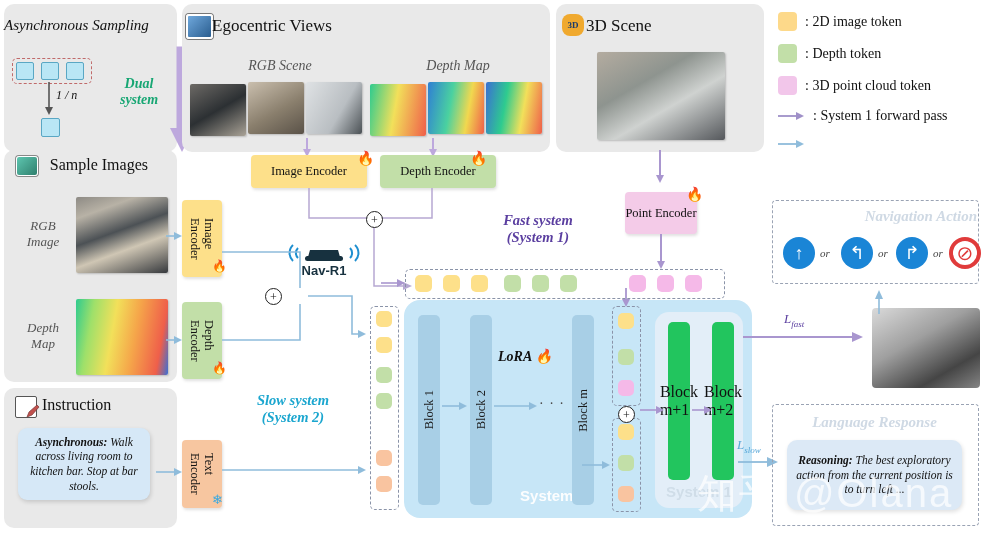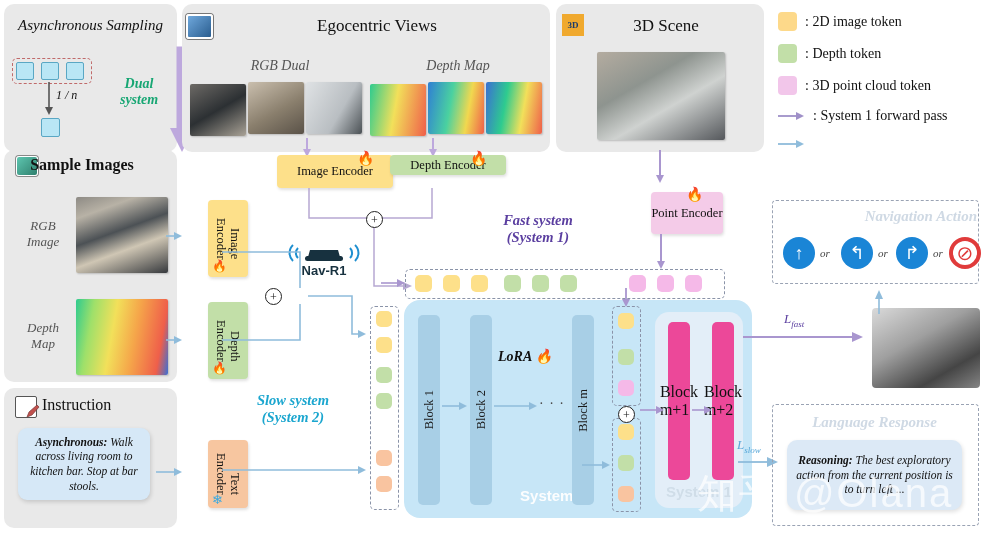--- a/index.html
+++ b/index.html
@@ -1,38 +1,38 @@
 <!DOCTYPE html>
 <html><head>
 <meta charset="utf-8">
 <style>
   html,body{margin:0;padding:0;background:#fff;}
   body{width:997px;height:533px;position:relative;overflow:hidden;
        font-family:"Liberation Serif",serif;color:#111;}
   .abs{position:absolute;}
   .panel{background:#e9e9e9;border-radius:10px;}
-  .ttl{font-family:"Liberation Serif",serif;font-size:16px;color:#111;text-align:center;}
+  .ttl{font-family:"Liberation Serif",serif;font-size:16px;color:#111;}
   .ttl-it{font-style:italic;}
   .sub-it{font-style:italic;color:#555;font-size:13px;text-align:center;}
   .enc{border-radius:4px;display:flex;align-items:center;justify-content:center;
-       font-size:12.5px;text-align:right;line-height:1.15;box-shadow:1px 2px 3px rgba(0,0,0,.12);margin-left:26px;}
+       font-size:12.5px;text-align:left;line-height:1.15;box-shadow:1px 2px 3px rgba(0,0,0,.12);}
   .enc-y{background:#fde08a;}
   .enc-g{background:#c2dfa8;}
   .enc-o{background:#f7c6a0;}
   .enc-p{background:#f4cbe8;}
   .vert{writing-mode:vertical-rl;text-orientation:mixed;}
   .tok{border-radius:5px;}
   .tok-y{background:#fde08a;}
   .tok-g{background:#c2dfa8;}
   .tok-p{background:#f5b9e8;}
   .tok-o{background:#f9c4a0;}
   .dash{border:1.5px dashed #8a93a8;border-radius:5px;}
   .sys-box{background:#c7e6f7;border-radius:16px;}
   .blk{background:#a8cfe6;border-radius:5px;display:flex;align-items:center;justify-content:center;}
-  .blk-p{background:#ec4899;border-radius:5px;display:flex;align-items:center;justify-content:center;}
+  .blk-p{background:#22c55e;border-radius:5px;display:flex;align-items:center;justify-content:center;}
   .blk span{writing-mode:vertical-rl;text-orientation:mixed;font-size:12.5px;color:#1a1a1a;transform:rotate(180deg);}
   .sys1-box{background:#e3eef8;border-radius:14px;}
   .wm{font-size:15px;font-weight:bold;color:#fff;opacity:.95;}
   .badge{border-radius:4px;}
   .it-b{font-style:italic;font-weight:bold;}
   .plus{width:15px;height:15px;border:1.6px solid #222;border-radius:50%;background:#fff;
         display:flex;align-items:center;justify-content:center;font-size:12px;line-height:1;color:#111;}
   svg{display:block;overflow:visible;}
   .imgph{border-radius:2px;background-size:cover;box-shadow:1px 1px 2px rgba(0,0,0,.2);}
   .navicon{border-radius:50%;display:flex;align-items:center;justify-content:center;color:#fff;}
@@ -61,21 +61,21 @@
   <path d="M108 8 L96 8 L96 86" stroke="#bda8dd" stroke-width="11" fill="none"></path>
   <polygon points="96,108 84,84 108,84" fill="#bda8dd"></polygon>
 </svg>
 <div class="abs" style="left:104px;top:76px;width:70px;text-align:center;color:#17a673;font-style:italic;font-weight:bold;font-size:14px;line-height:1.15;">
   <div>Dual</div>
   <div>system</div>
 </div>
 
 <div class="abs panel" style="left:4px;top:150px;width:173px;height:232px;"></div>
 <div class="abs" style="left:16px;top:156px;width:20px;height:18px;background:linear-gradient(135deg,#5ec6b0,#2f7f6d);border:1.5px solid #fff;border-radius:3px;box-shadow:0 0 0 1px #888;"></div>
-<div class="abs ttl" style="left:22px;top:156px;width:120px;text-align:center;font-weight:bold;">Sample Images</div>
+<div class="abs ttl" style="left:28px;top:156px;width:120px;text-align:right;">Sample Images</div>
 <div class="abs sub-it" style="left:14px;top:218px;width:58px;line-height:1.2;">
   <div>RGB</div>
   <div>Image</div>
 </div>
 <div class="abs imgph" style="left:76px;top:197px;width:92px;height:76px;background:linear-gradient(160deg,#8d8a84 0%,#b8b2a6 20%,#4c5155 45%,#cfc6b4 65%,#36393d 100%);"></div>
 <div class="abs sub-it" style="left:14px;top:320px;width:58px;line-height:1.2;">
   <div>Depth</div>
   <div>Map</div>
 </div>
 <div class="abs imgph" style="left:76px;top:299px;width:92px;height:76px;background:linear-gradient(100deg,#2ecb8f 0%,#9ee06a 18%,#f2e05a 40%,#f5a64a 62%,#ef5f4a 88%,#3b6fd4 100%);"></div>
@@ -89,55 +89,55 @@
 <div class="abs" style="left:18px;top:428px;width:132px;height:72px;background:#d6e8f7;border-radius:9px;box-shadow:1px 2px 4px rgba(0,0,0,.15);
             display:flex;align-items:center;justify-content:center;padding:0 7px;box-sizing:border-box;">
   <div style="font-size:11.5px;font-style:italic;text-align:center;line-height:1.28;">
     <span class="it-b">Asynchronous:</span><span> Walk across living room to kitchen bar. Stop at bar stools.</span>
   </div>
 </div>
 
 <div class="abs panel" style="left:182px;top:4px;width:368px;height:148px;"></div>
 <div class="abs" style="left:186px;top:14px;width:23px;height:21px;background:linear-gradient(135deg,#6fa8dc,#2a5d8f);border:2px solid #fff;border-radius:3px;box-shadow:0 0 0 1px #777;"></div>
 <div class="abs ttl" style="left:212px;top:16px;width:330px;font-size:17px;">Egocentric Views</div>
-<div class="abs sub-it" style="left:200px;top:58px;width:160px;font-size:14px;">RGB Dual</div>
+<div class="abs sub-it" style="left:200px;top:58px;width:160px;font-size:14px;">RGB Scene</div>
 <div class="abs sub-it" style="left:378px;top:58px;width:160px;font-size:14px;">Depth Map</div>
 
 <div class="abs imgph" style="left:190px;top:84px;width:56px;height:52px;background:linear-gradient(150deg,#6d6a66,#2c3033 50%,#a9a296);"></div>
 <div class="abs imgph" style="left:248px;top:82px;width:56px;height:52px;background:linear-gradient(150deg,#cabfae,#8a7f6d 55%,#5a5248);"></div>
 <div class="abs imgph" style="left:306px;top:82px;width:56px;height:52px;background:linear-gradient(120deg,#dfe2e4,#b9bec2 60%,#4b5155);"></div>
 
 <div class="abs imgph" style="left:370px;top:84px;width:56px;height:52px;background:linear-gradient(100deg,#2ecb8f,#f2e05a 45%,#ef5f4a);"></div>
 <div class="abs imgph" style="left:428px;top:82px;width:56px;height:52px;background:linear-gradient(100deg,#2f7fd4,#4ad1a0 40%,#f1d84f 70%,#ef5f4a);"></div>
 <div class="abs imgph" style="left:486px;top:82px;width:56px;height:52px;background:linear-gradient(100deg,#3b6fd4,#2ecb8f 35%,#f2e05a 65%,#ef5f4a);"></div>
 
 <svg class="abs" style="left:300px;top:138px;" width="14" height="20">
   <line x1="7" y1="0" x2="7" y2="12" stroke="#bda8dd" stroke-width="2"></line>
     <polygon points="7,19 3,11 11,11" fill="#bda8dd"></polygon>
 </svg>
 <svg class="abs" style="left:426px;top:138px;" width="14" height="20">
   <line x1="7" y1="0" x2="7" y2="12" stroke="#bda8dd" stroke-width="2"></line>
     <polygon points="7,19 3,11 11,11" fill="#bda8dd"></polygon>
 </svg>
 
 <div class="abs panel" style="left:556px;top:4px;width:208px;height:148px;"></div>
-<div class="abs" style="left:562px;top:14px;width:22px;height:22px;background:#f0a92e;border-radius:0;color:#1a3a6b;font-size:9px;font-weight:bold;
+<div class="abs" style="left:562px;top:14px;width:22px;height:22px;background:#f0a92e;border-radius:8px;color:#1a3a6b;font-size:9px;font-weight:bold;
             display:flex;align-items:center;justify-content:center;">3D</div>
 <div class="abs ttl" style="left:586px;top:16px;width:160px;font-size:17px;">3D Scene</div>
 <div class="abs imgph" style="left:597px;top:52px;width:128px;height:88px;background:linear-gradient(150deg,#b4aca0,#8e948f 35%,#cfd2d0 60%,#55585c);"></div>
 <svg class="abs" style="left:653px;top:150px;" width="14" height="34">
   <line x1="7" y1="0" x2="7" y2="26" stroke="#a996cf" stroke-width="2"></line>
     <polygon points="7,33 3,25 11,25" fill="#a996cf"></polygon>
 </svg>
 
 <div class="abs enc enc-y" style="left:251px;top:155px;width:116px;height:33px;">
     <span>Image Encoder</span>
   </div>
 <div class="abs" style="left:357px;top:150px;font-size:14px;">🔥</div>
-<div class="abs enc enc-g" style="left:364px;top:155px;width:116px;height:20px;">
+<div class="abs enc enc-g" style="left:380px;top:155px;width:116px;height:33px;">
     <span>Depth Encoder</span>
   </div>
 <div class="abs" style="left:470px;top:150px;font-size:14px;">🔥</div>
 
 <svg class="abs" style="left:300px;top:188px;" width="200" height="110">
   <path d="M9 0 L9 30 L69 30" stroke="#b6a8d2" stroke-width="1.5" fill="none"></path>
   <path d="M132 0 L132 30 L80 30" stroke="#b6a8d2" stroke-width="1.5" fill="none"></path>
   <path d="M74 38 L74 98 L104 98" stroke="#b6a8d2" stroke-width="1.5" fill="none"></path>
   <polygon points="112,98 103,94 103,102" fill="#b6a8d2"></polygon>
 </svg>

